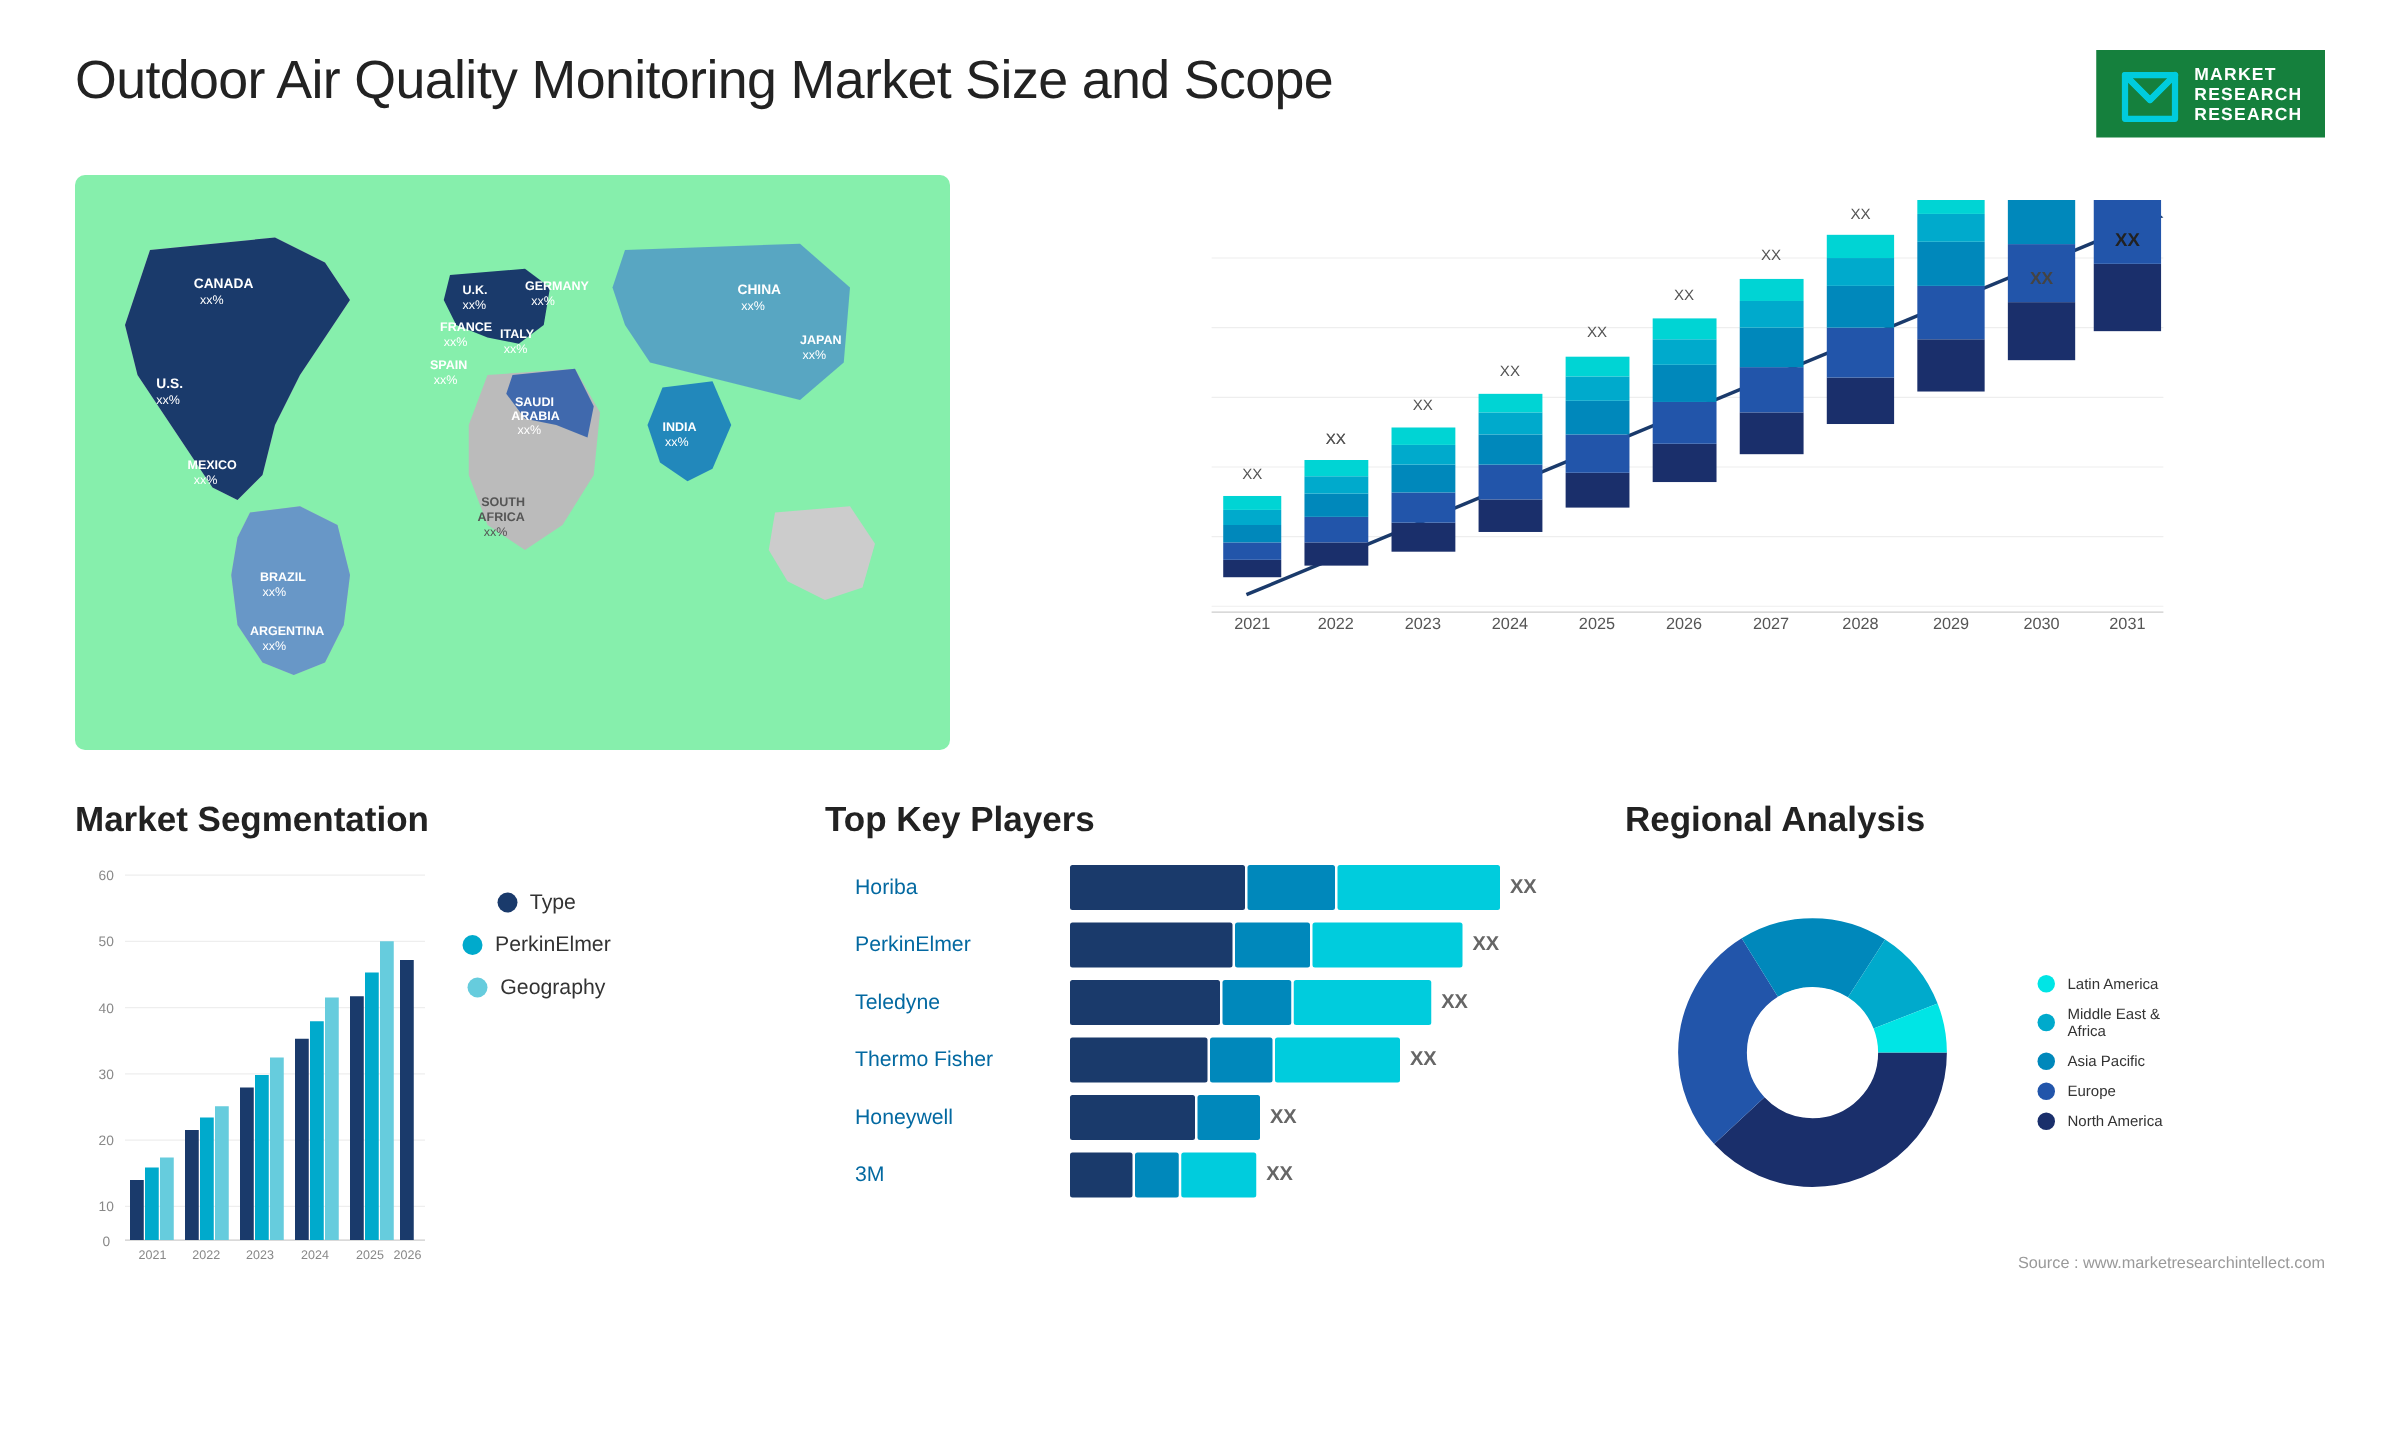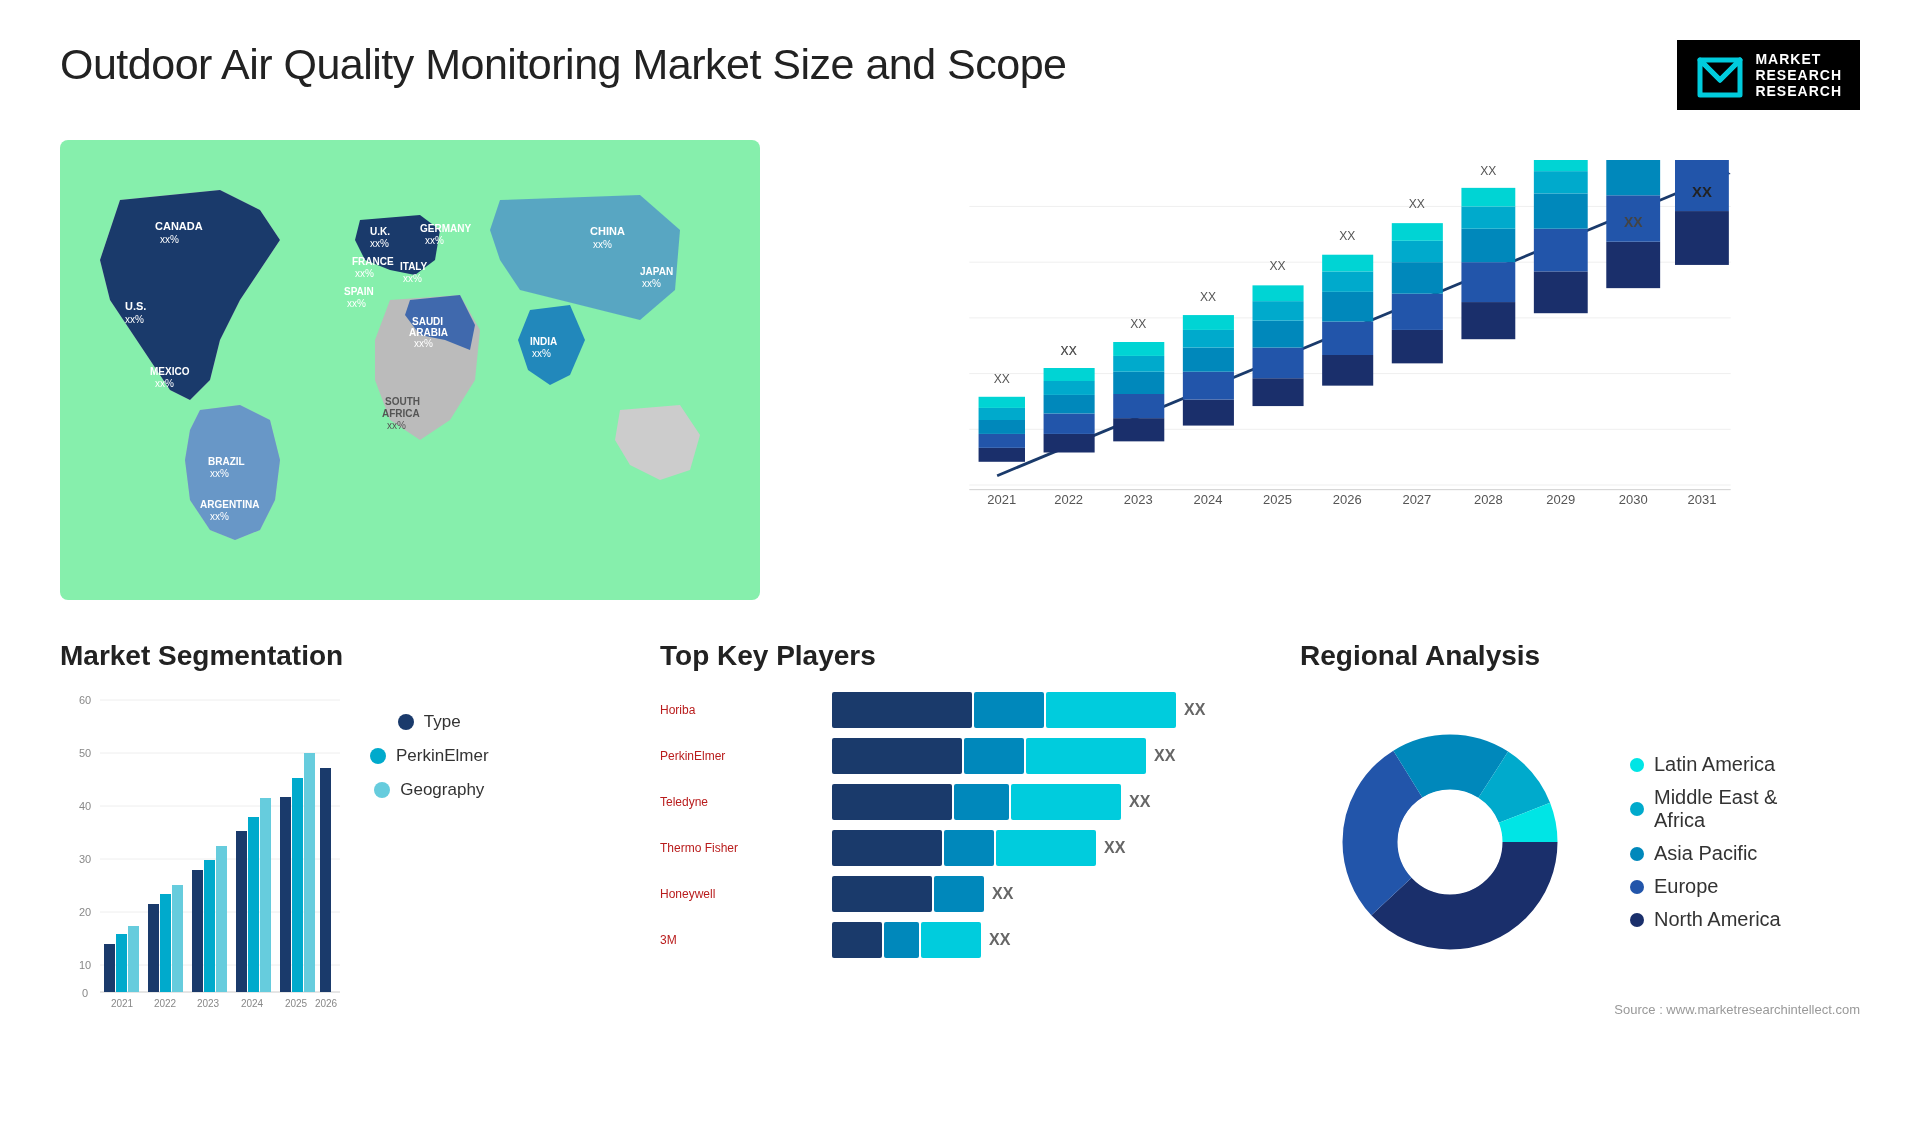--- a/index.html
+++ b/index.html
@@ -26,21 +26,21 @@
       color: #222;
       letter-spacing: -0.5px;
     }
     .logo-area {
       display: flex;
       flex-direction: column;
       align-items: center;
       gap: 4px;
     }
     .logo-box {
-      background: #000000;
+      background: #15803d;
       color: white;
       padding: 10px 18px;
       display: flex;
       align-items: center;
       gap: 10px;
     }
     
     .top-row {
       display: flex;
       gap: 40px;
@@ -115,24 +115,25 @@
       display: flex;
       flex-direction: column;
       gap: 10px;
     }
     .player-row {
       display: flex;
       align-items: center;
       gap: 12px;
     }
     .player-name {
-      font-size: 12px;
-      color: #b91c1c;
+      font-size: 17px;
+      color: #0369a1;
       width: 160px;
       flex-shrink: 0;
+      margin-left: 24px;
     }
     .player-bar-container {
       display: flex;
       align-items: center;
       gap: 8px;
     }
     .player-bar {
       height: 36px;
       border-radius: 2px;
     }
@@ -149,21 +150,21 @@
     }
     .regional-legend {
       display: flex;
       flex-direction: column;
       gap: 10px;
     }
     .reg-legend-item {
       display: flex;
       align-items: center;
       gap: 10px;
-      font-size: 20px;
+      font-size: 12px;
       color: #333;
     }
     .reg-legend-dot {
       width: 14px;
       height: 14px;
       border-radius: 50%;
     }
     .source-text {
       font-size: 13px;
       color: #999;

